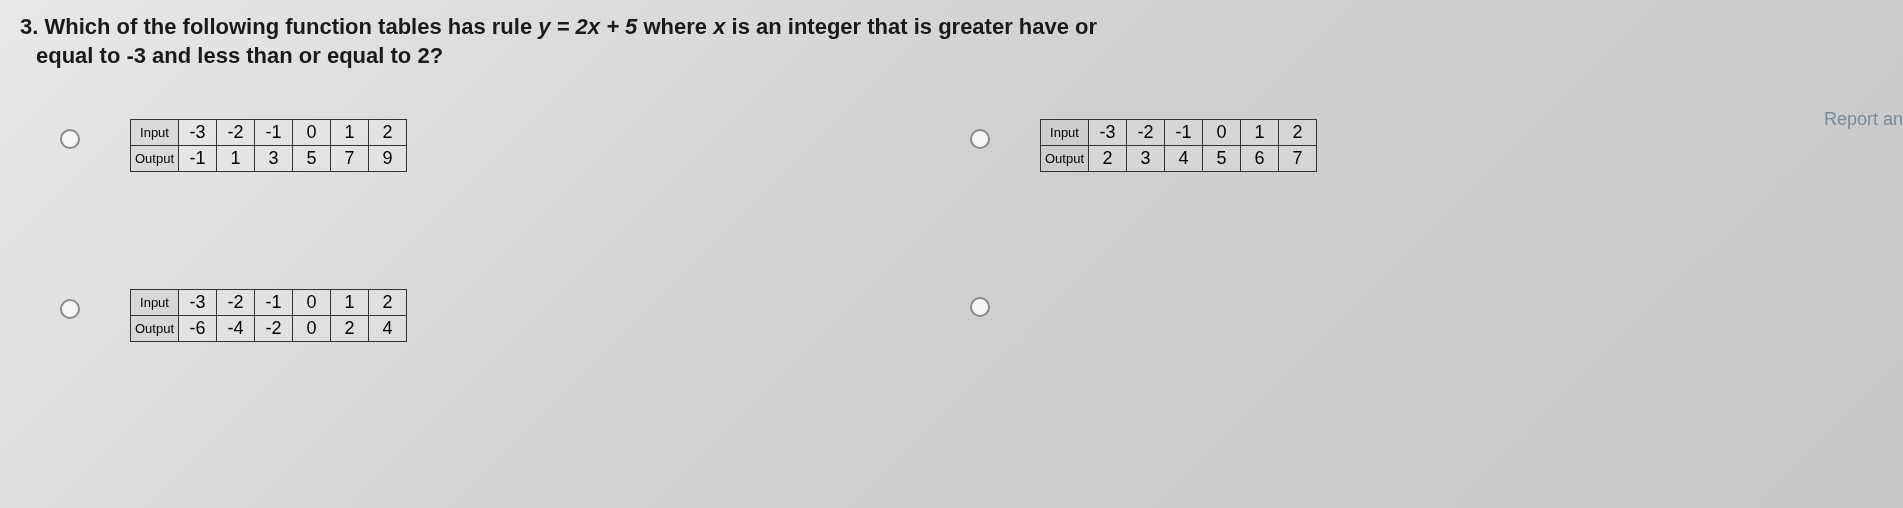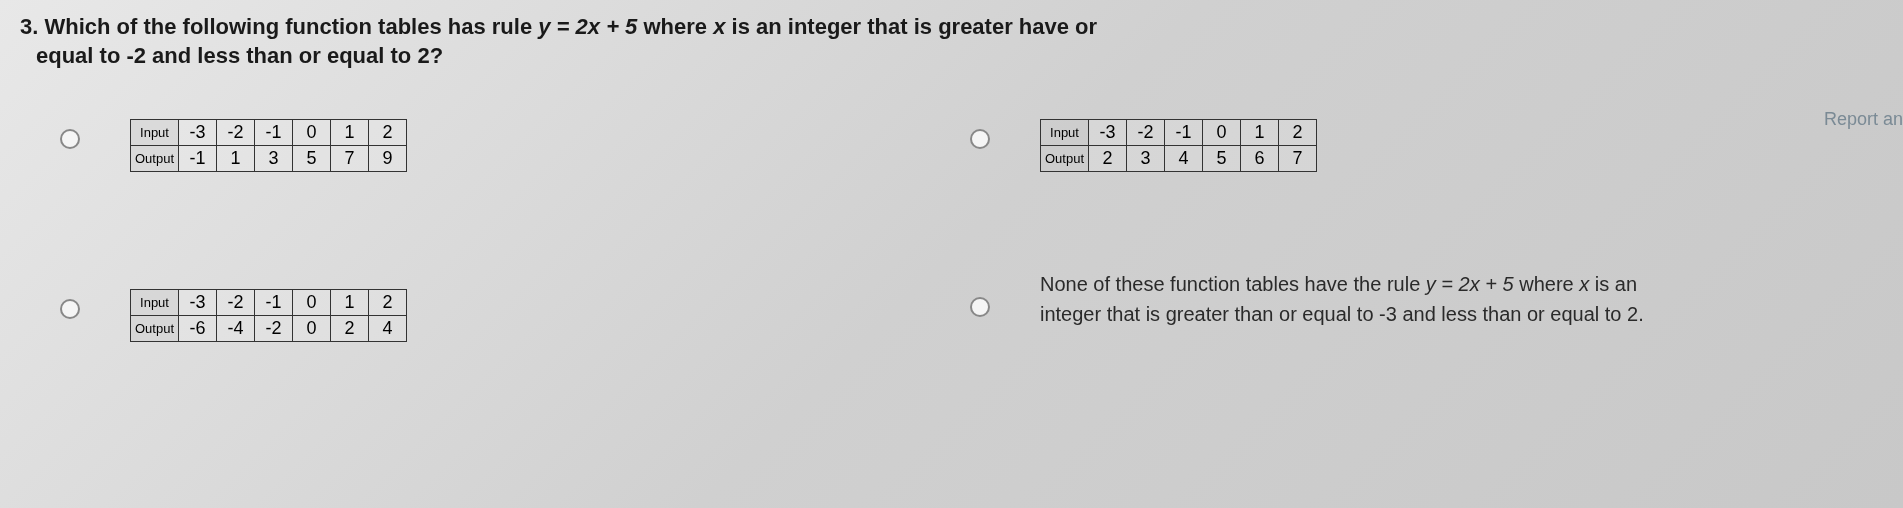--- a/index.html
+++ b/index.html
@@ -92,21 +92,21 @@
       cursor: pointer;
     }
   </style>
 </head>
 <body>
 
 <div class="question-header">
   <span>3.</span>
   <span>Which of the following function tables has rule </span><span class="italic">y = 2x + 5</span><span> where </span><span class="italic">x</span><span> is an integer that is greater have or</span>
 </div>
-<div class="question-text-line2">equal to -2 and less than or equal to 2?</div>
+<div class="question-text-line2">equal to -3 and less than or equal to 2?</div>
 
 <div class="report-link">Report an</div>
 
 <div class="options-container">
 
   <div class="option option-a">
     <div class="radio"></div>
     <table class="function-table">
       <tbody>
           <tr>
@@ -178,18 +178,15 @@
         <td>0</td>
         <td>2</td>
         <td>4</td>
       </tr>
     </tbody>
       </table>
   </div>
 
   <div class="option option-d">
     <div class="radio"></div>
-    <div class="option-text">
-      <span>None of these function tables have the rule </span><span class="italic">y = 2x + 5</span><span> where </span><span class="italic">x</span><span> is an integer that is greater than or equal to -3 and less than or equal to 2.</span>
-    </div>
   </div>
 
 </div>
 
 </body></html>

